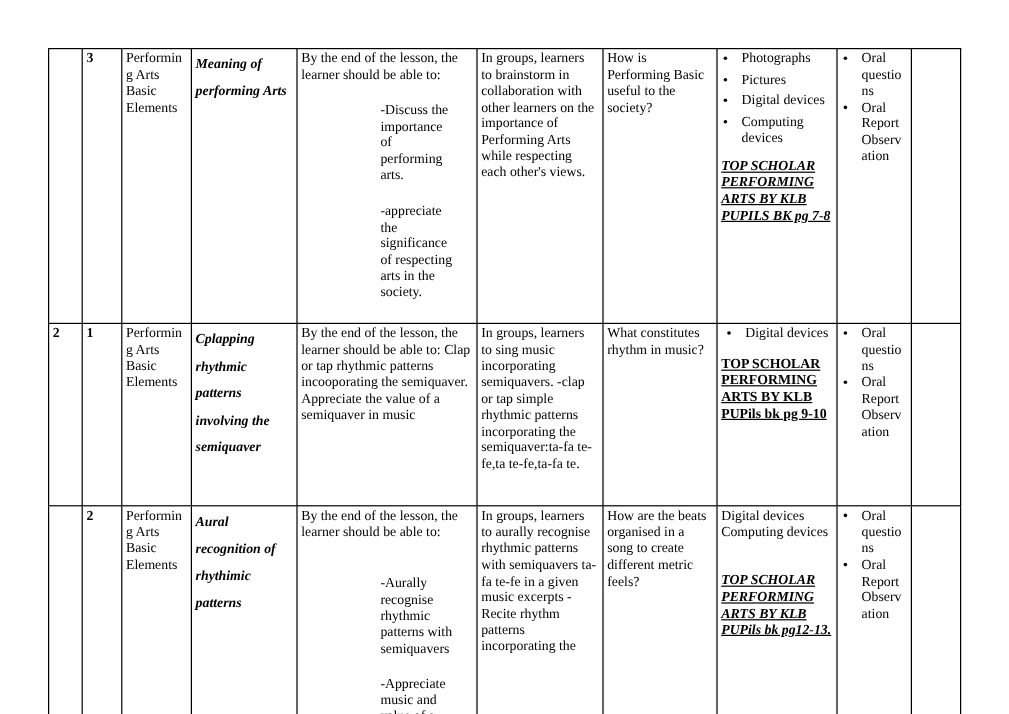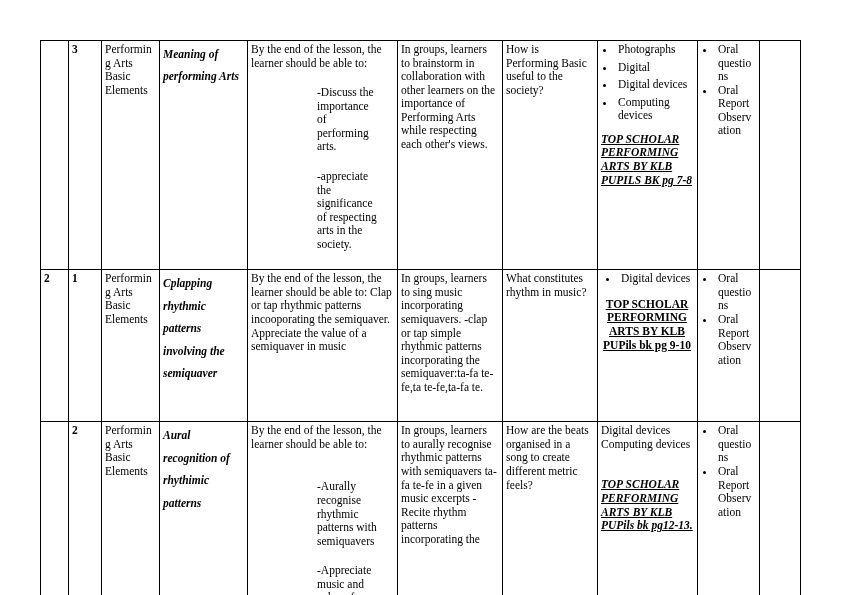--- a/index.html
+++ b/index.html
@@ -47,21 +47,21 @@
     list-style: disc;
   }
   ul.bullets.spaced li { margin-bottom: 4px; }
   ul.bullets li { margin: 0; padding-left: 2px; }
   .ref {
     font-weight: bold;
     text-decoration: underline;
     margin-top: 2px;
   }
   .ref.italic { font-style: italic; margin-top: 10px; }
-  .ref.mt { margin-top: 12px; text-align: center; }
+  .ref.mt { margin-top: 12px; }
   .ref.mt-lg { margin-top: 27px; }
   .plain-line { margin: 0; }
 </style>
 </head>
 <body>
 
 <div class="page">
   <table class="scheme">
     <colgroup>
       <col style="width:28px">
@@ -87,21 +87,21 @@
           <div class="points">
             <div>-Discuss the importance of performing arts.</div>
             <div>-appreciate  the significance of respecting arts in the society.</div>
           </div>
         </td>
         <td>In groups, learners to brainstorm in collaboration with other learners on the importance of Performing Arts while respecting each other's views.</td>
         <td>How is Performing Basic useful to the society?</td>
         <td>
           <ul class="bullets spaced">
             <li>Photographs</li>
-            <li>Digital</li>
+            <li>Pictures</li>
             <li>Digital devices</li>
             <li>Computing devices</li>
           </ul>
           <div class="ref italic">TOP SCHOLAR PERFORMING ARTS BY KLB PUPILS BK pg 7-8</div>
         </td>
         <td>
           <ul class="bullets">
             <li>Oral questions</li>
             <li>Oral Report Observation</li>
           </ul>

